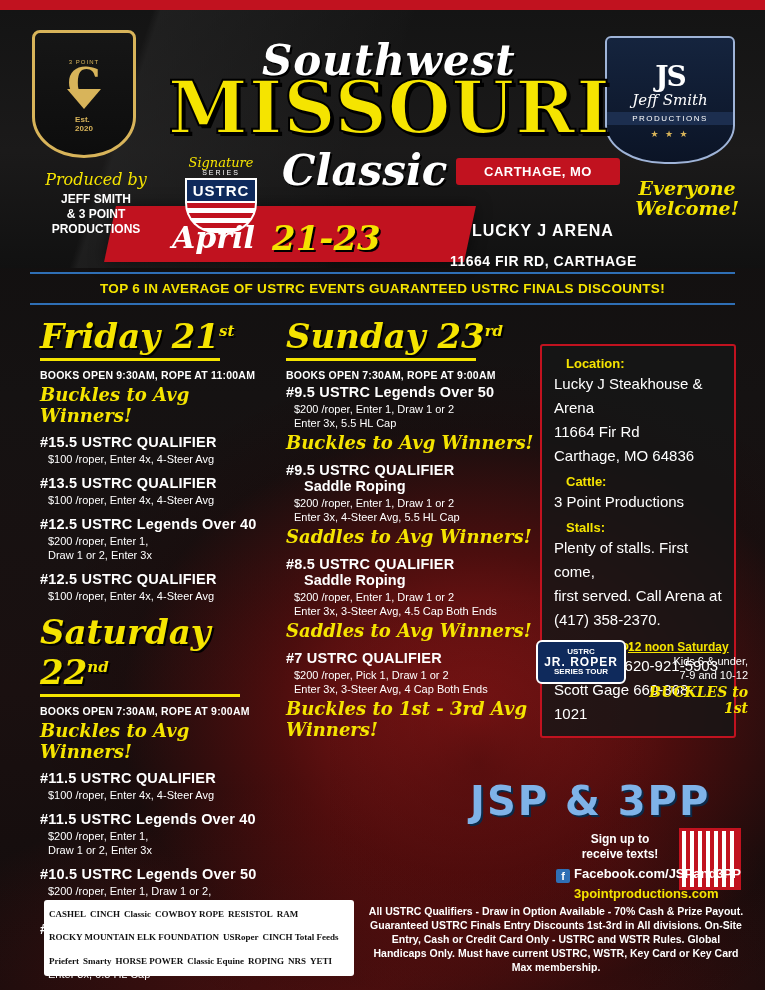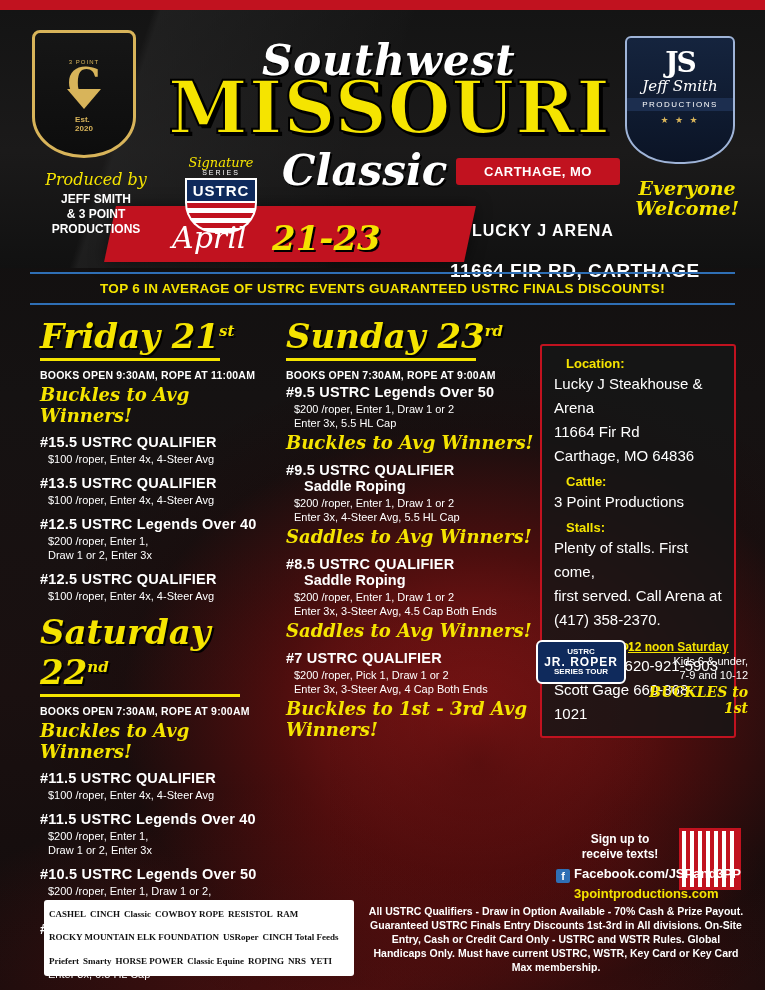--- a/index.html
+++ b/index.html
@@ -56,26 +56,26 @@
   .shield .bigc {
     font-family: "DejaVu Serif", serif; font-size: 42px; color:#d8b45a;
     line-height: 38px; font-weight: bold;
   }
   .shield .tri {
     width: 0;height:0;border-left:17px solid transparent;border-right:17px solid transparent;
     border-top:20px solid #d8b45a; margin-top:-14px;
   }
   .shield .est { font-size: 8px; color:#d8b45a; font-weight:bold; margin-top:6px; }
   .logo-right {
-    position: absolute; right: 30px; top: 26px; width: 110px; height: 128px;
+    position: absolute; right: 30px; top: 26px; width: 130px; height: 128px;
     background: linear-gradient(180deg,#15243e,#0b1426);
     border: 2px solid #9fb4d8;
     border-radius: 6px 6px 46% 46% / 6px 6px 30% 30%;
     display:flex;flex-direction:column;align-items:center;justify-content:flex-start;
-    padding-top: 8px;
+    padding-top: 22px;
   }
   .logo-right .js {
     font-family:"DejaVu Serif",serif; font-weight:bold; font-size:28px; color:#fff;
     letter-spacing: -2px;
   }
   .logo-right .nm { font-family:"DejaVu Serif",serif; font-style:italic; font-size:15px; color:#fff; margin-top:-2px;}
   .logo-right .pr {
     font-size: 8px; color:#fff; letter-spacing:1.5px; background:#1c2e4f;
     width: 100%; text-align:center; padding:2px 0; margin-top:3px;
   }
@@ -126,33 +126,33 @@
     letter-spacing:1px;
   }
   .ustrc-badge .stripes {
     width:72px;height:30px;margin:0 auto;background:
       repeating-linear-gradient(180deg,#c1121f 0 5px,#fff 5px 10px);
     border:2px solid #fff; border-top:none;
     border-radius: 0 0 36px 36px;
   }
   .april {
     position:absolute; left: 172px; top: 210px;
-    font-family:"DejaVu Serif",serif; font-style:italic; font-weight:normal;
+    font-family:"DejaVu Serif",serif; font-style:italic; font-weight:bold;
     color:#fff; font-size:30px;
   }
   .dates {
     position:absolute; left: 272px; top: 208px;
     font-family:"DejaVu Serif",serif; font-style:italic; font-weight:bold;
     color:#f5e400; font-size:34px; text-shadow:2px 2px 0 #000;
   }
   .venue {
     position:absolute; left: 450px; top: 212px; color:#fff; text-align:left;
   }
   .venue .v1 { font-weight:bold; font-size:16px; letter-spacing:1px; margin-left:22px;}
-  .venue .v2 { font-weight:bold; font-size:19px; letter-spacing:0.5px; margin-top:20px;}
+  .venue .v2 { font-weight:bold; font-size:14px; letter-spacing:0.5px; margin-top:13px;}
   .everyone {
     position:absolute; right: 26px; top: 168px; text-align:center;
     font-family:"DejaVu Serif",serif; font-style:italic; font-weight:bold;
     color:#f5e400; font-size:19px; line-height:20px;
   }
   
   .banner {
     position:absolute; top: 272px; left: 30px; width: 705px; text-align:center;
     color:#f5e400; font-weight:bold; font-size:13.5px; letter-spacing:0.3px;
     border-top:2px solid #2f6fb5; border-bottom:2px solid #2f6fb5;
@@ -420,20 +420,21 @@
       <span>SERIES TOUR</span>
     </div>
   </div>
   <div class="jrtext">
     <div class="t1">12 noon Saturday</div>
     <div class="t2" style="white-space:pre-line">Kids 6 &amp; under,
 7-9 and 10-12</div>
     <div class="t3">BUCKLES to 1st</div>
   </div>
 
+  <div class="jsp">JSP &amp; 3PP</div>
 
   <div class="signup">
     <div class="s1" style="white-space:pre-line">Sign up to
 receive texts!</div>
   </div>
   <div class="qr"></div>
   <div class="social">
     <div class="fb"><span class="fbicon">f</span><span>Facebook.com/JSPand3PP</span></div>
     <div class="web">3pointproductions.com</div>
   </div>

